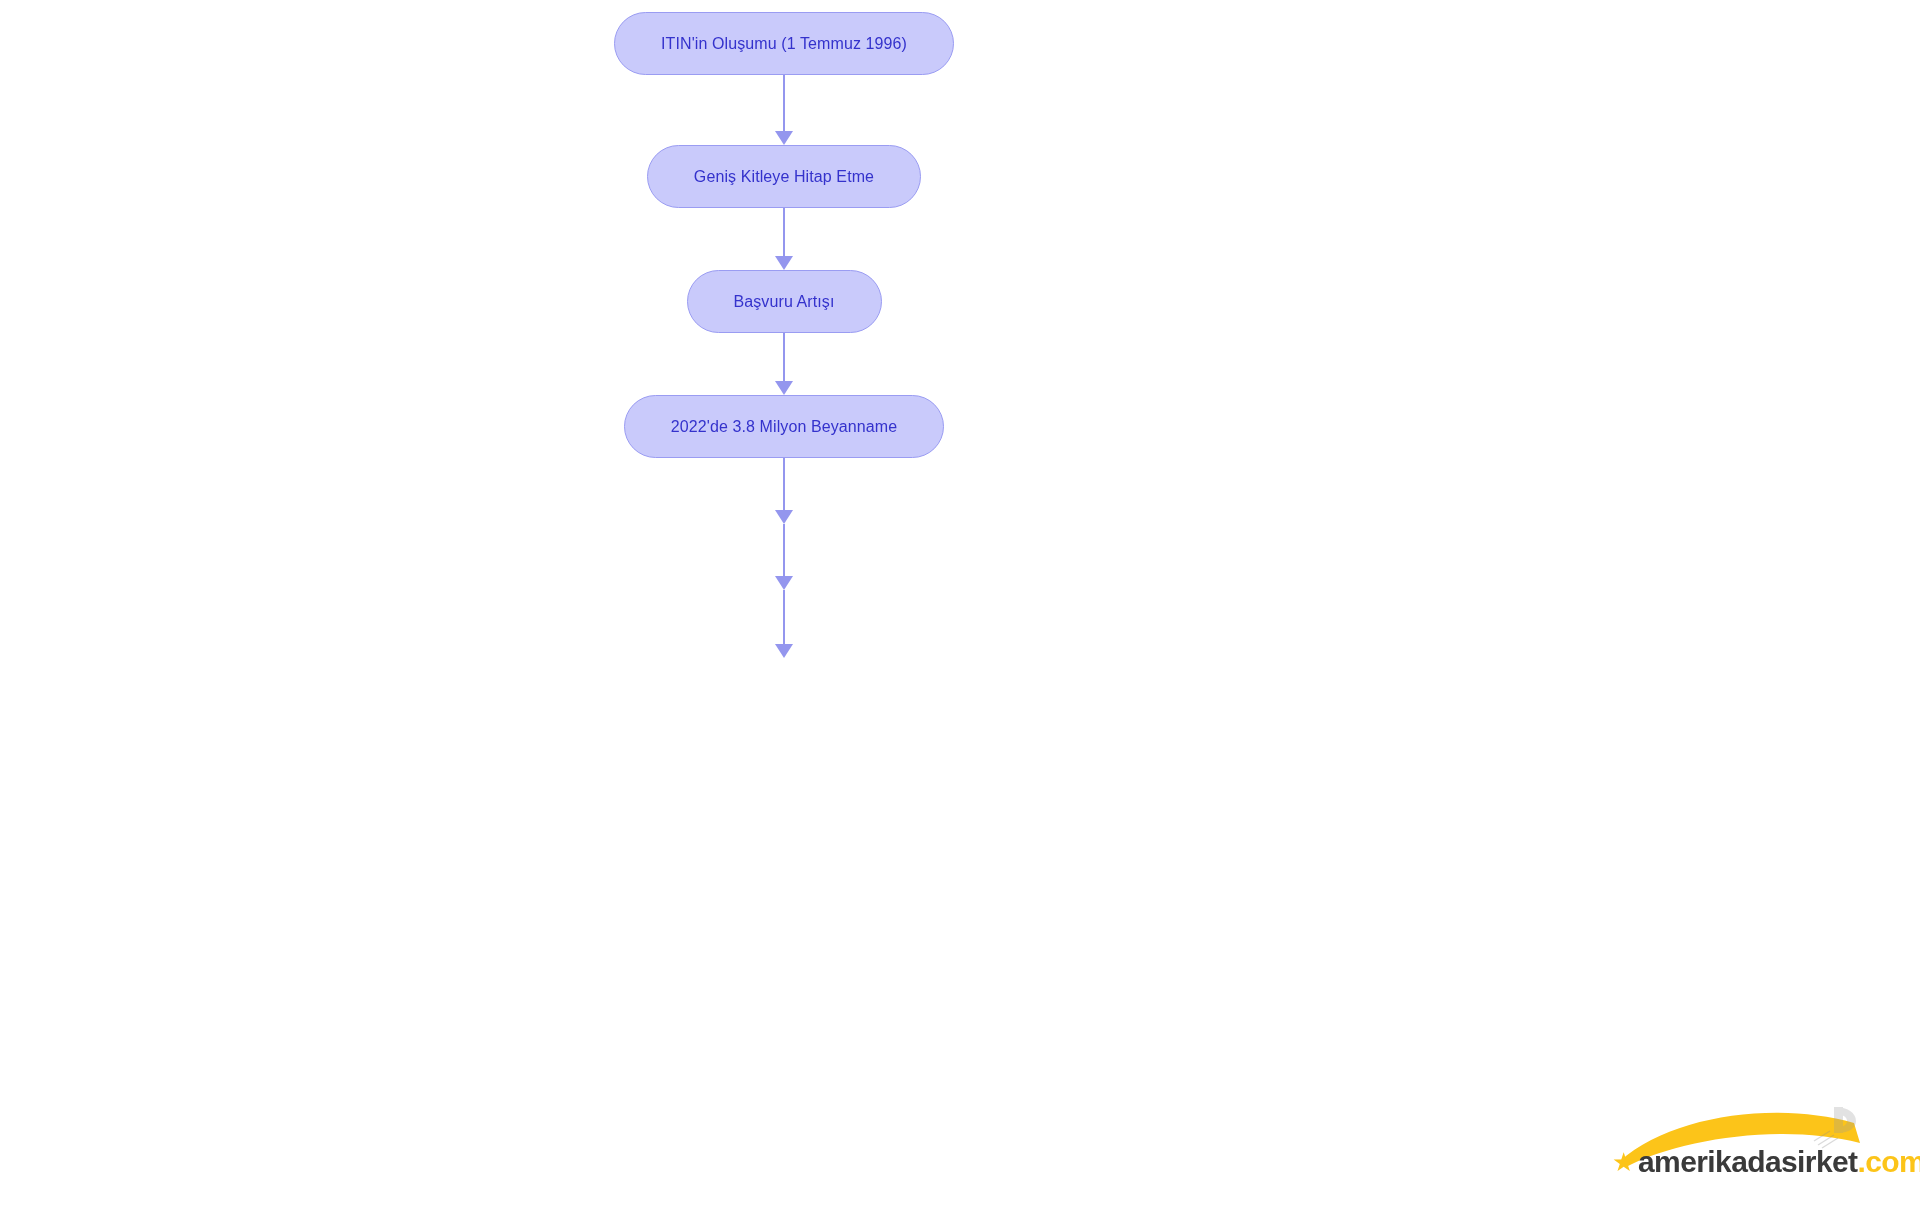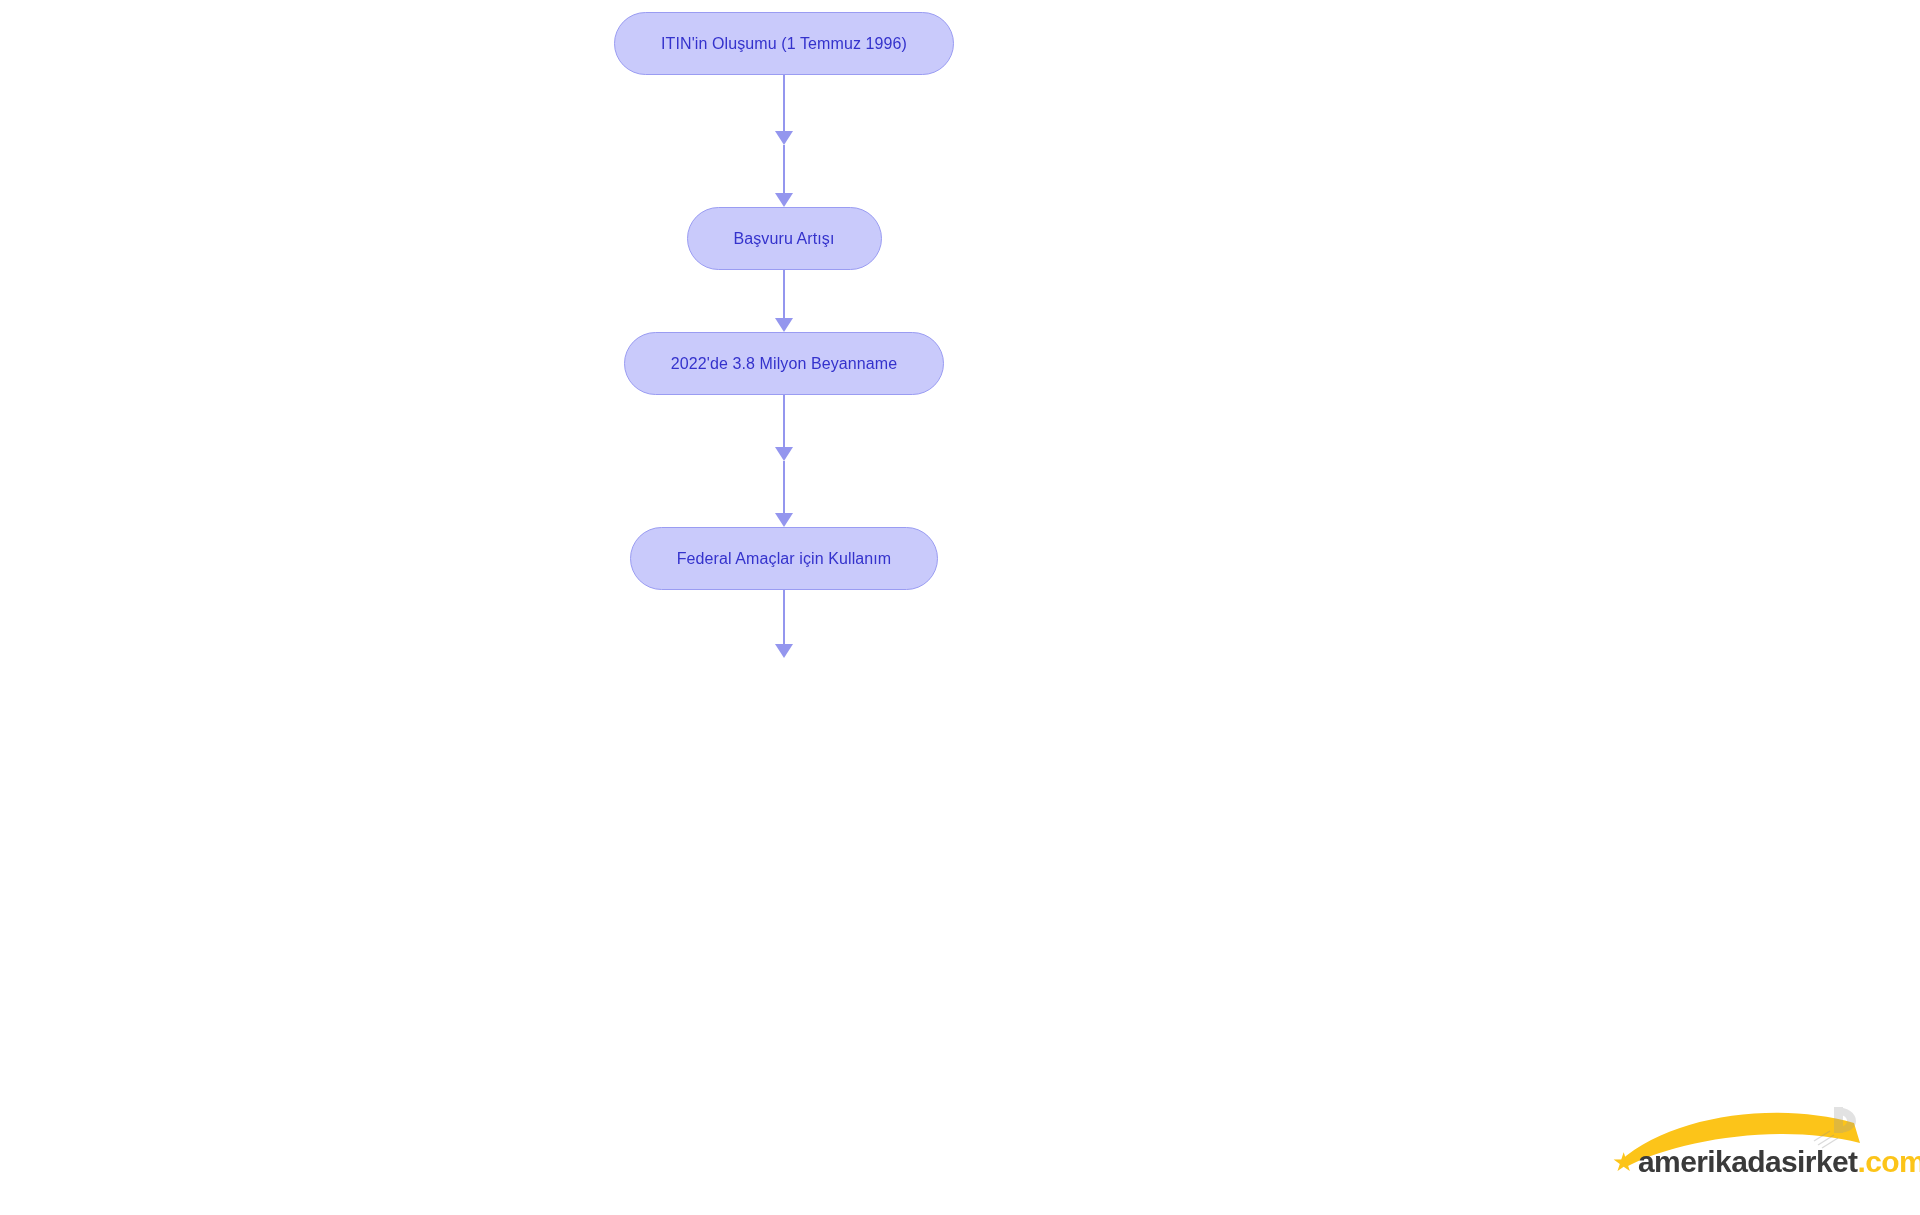--- a/index.html
+++ b/index.html
@@ -127,20 +127,23 @@
 
     <div class="flow-node">
       <span>ITIN'in Oluşumu (1 Temmuz 1996)</span>
     </div>
 
     <div class="connector conn-1">
       <div class="line"></div>
       <div class="head"></div>
     </div>
 
+    <div class="flow-node">
+      <span>Geniş Kitleye Hitap Etme</span>
+    </div>
 
     <div class="connector conn-2">
       <div class="line"></div>
       <div class="head"></div>
     </div>
 
     <div class="flow-node">
       <span>Başvuru Artışı</span>
     </div>
 
@@ -157,23 +160,20 @@
       <div class="line"></div>
       <div class="head"></div>
     </div>
 
 
     <div class="connector conn-5">
       <div class="line"></div>
       <div class="head"></div>
     </div>
 
-    <div class="flow-node">
-      <span>Federal Amaçlar için Kullanım</span>
-    </div>
 
     <div class="connector conn-6">
       <div class="line"></div>
       <div class="head"></div>
     </div>
 
 
   </div>
 
   <div id="brand-logo">

